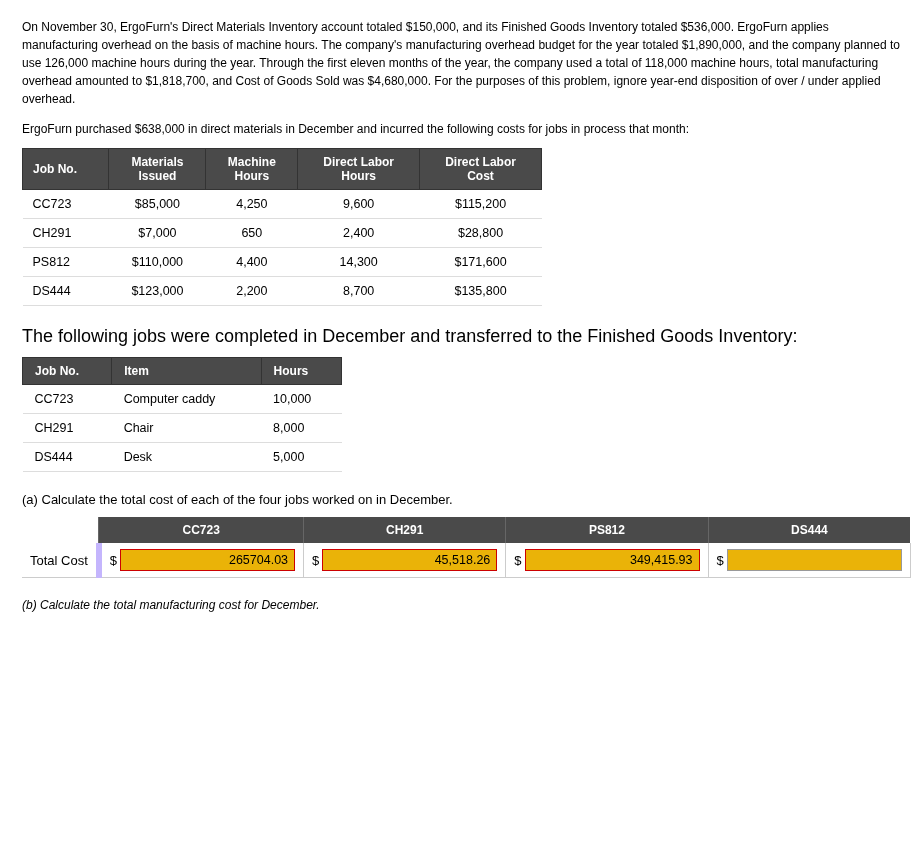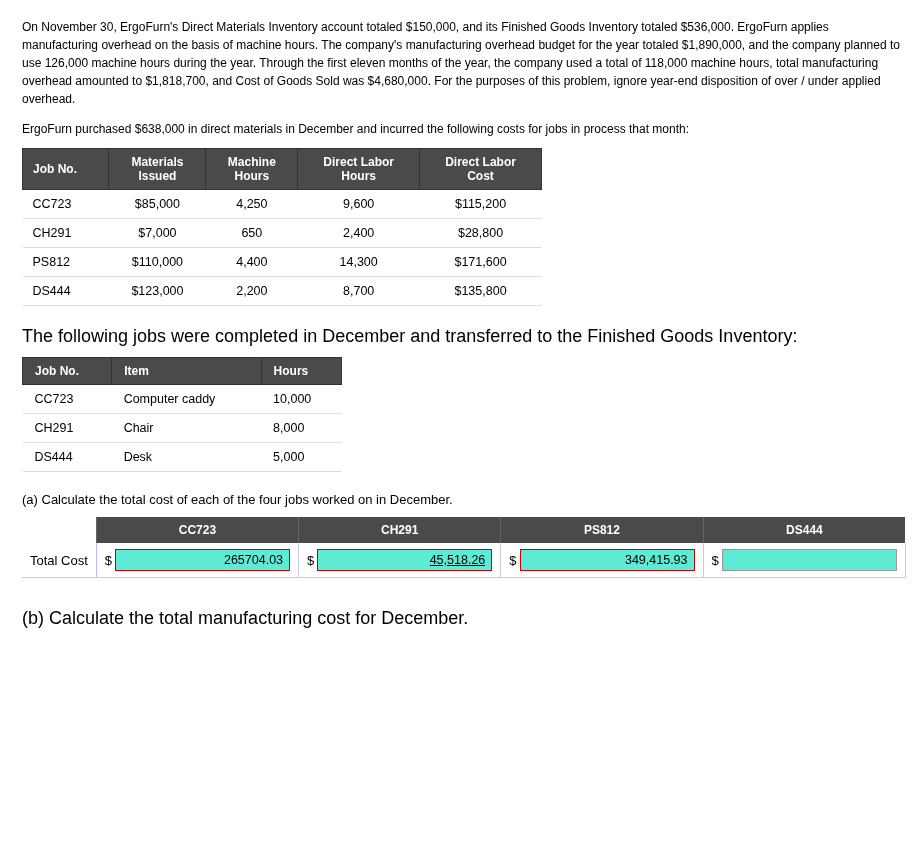--- a/index.html
+++ b/index.html
@@ -102,49 +102,50 @@
       font-weight: bold;
       font-size: 12px;
       border-right: 1px solid #666;
     }
     .answer-table .header-row td:last-child {
       border-right: none;
     }
 
     .answer-table .value-row td {
       padding: 8px 8px;
-      border-right: 1px solid #c4b5fd;
+      border-right: 6px solid #c4b5fd;
       border-bottom: 1px solid #ccc;
       vertical-align: middle;
     }
     .answer-table .value-row td:last-child {
       border-right: none;
     }
 
     .input-wrap {
       display: flex;
       align-items: center;
     }
     .input-wrap .dollar {
       margin-right: 3px;
       font-size: 13px;
     }
     .field-input {
       border: 1.5px solid #c00;
       padding: 3px 6px;
       font-size: 12.5px;
       flex: 1;
-      background: #5eead4;
+      background: #eab308;
       text-align: right;
       min-width: 80px;
     }
 
     .part-b-label {
-      font-size: 18px;
-      margin-top: 30px;
+      font-size: 12px;
+      margin-top: 20px;
+      font-style: italic;
     }
   </style>
 </head>
 <body>
 
 <p class="intro-text">On November 30, ErgoFurn's Direct Materials Inventory account totaled $150,000, and its Finished Goods Inventory totaled $536,000. ErgoFurn applies manufacturing overhead on the basis of machine hours. The company's manufacturing overhead budget for the year totaled $1,890,000, and the company planned to use 126,000 machine hours during the year. Through the first eleven months of the year, the company used a total of 118,000 machine hours, total manufacturing overhead amounted to $1,818,700, and Cost of Goods Sold was $4,680,000. For the purposes of this problem, ignore year-end disposition of over / under applied overhead.</p>
 
 <p class="purchased-text">ErgoFurn purchased $638,000 in direct materials in December and incurred the following costs for jobs in process that month:</p>
 
 <div class="table-wrapper">
@@ -239,21 +240,21 @@
     <td style="white-space: nowrap; font-weight: normal; padding: 8px;">Total Cost</td>
         <td style="padding: 6px 8px; border-right: 1px solid rgb(204, 204, 204); border-bottom: 1px solid rgb(204, 204, 204); vertical-align: middle;">
           <div class="input-wrap">
             <span class="dollar">$</span>
             <input type="text" class="field-input" value="265704.03" style="border-color: rgb(204, 0, 0);">
           </div>
         </td>
         <td style="padding: 6px 8px; border-right: 1px solid rgb(204, 204, 204); border-bottom: 1px solid rgb(204, 204, 204); vertical-align: middle;">
           <div class="input-wrap">
             <span class="dollar">$</span>
-            <input type="text" class="field-input" value="45,518.26" style="border-color: rgb(204, 0, 0); text-decoration: underline;">
+            <input type="text" class="field-input" value="45,518.26" style="border-color: rgb(204, 0, 0);">
           </div>
         </td>
         <td style="padding: 6px 8px; border-right: 1px solid rgb(204, 204, 204); border-bottom: 1px solid rgb(204, 204, 204); vertical-align: middle;">
           <div class="input-wrap">
             <span class="dollar">$</span>
             <input type="text" class="field-input" value="349,415.93" style="border-color: rgb(204, 0, 0);">
           </div>
         </td>
         <td style="padding: 6px 8px; border-right: 1px solid rgb(204, 204, 204); border-bottom: 1px solid rgb(204, 204, 204); vertical-align: middle;">
           <div class="input-wrap">

